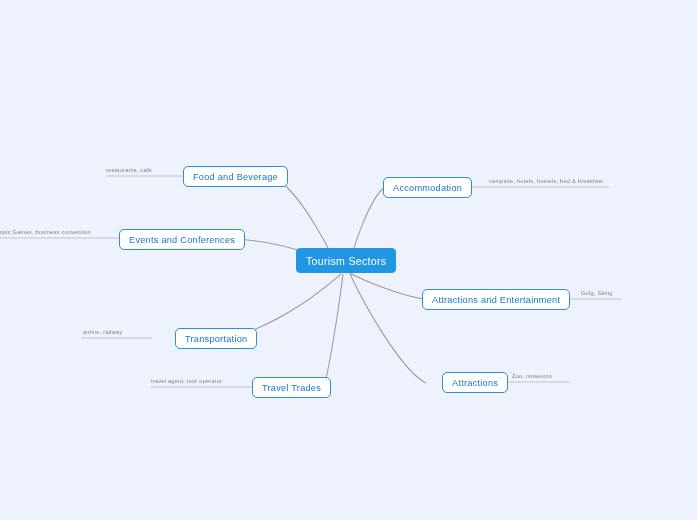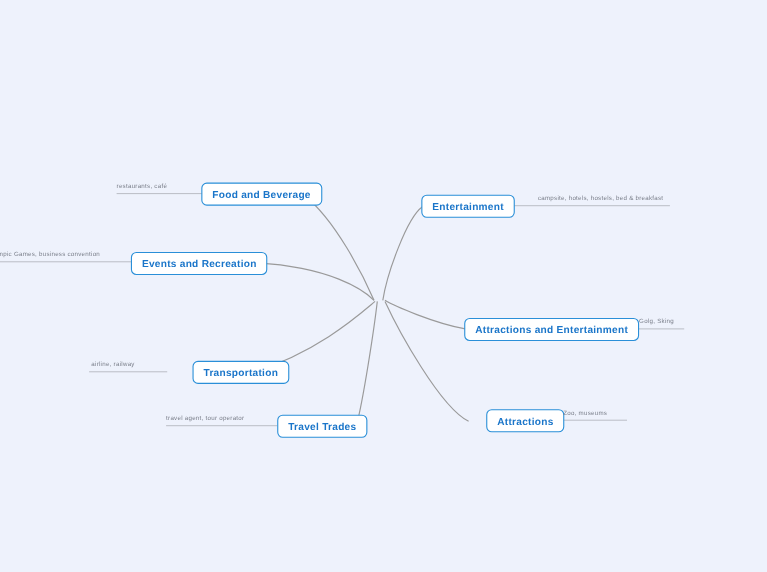--- a/index.html
+++ b/index.html
@@ -25,21 +25,21 @@
     width: 697px;
     height: 520px;
   }
   .node {
     position: absolute;
     box-sizing: border-box;
     background: #ffffff;
     border: 1.4px solid #2a8fd8;
     border-radius: 5px;
     color: #1a75c9;
-    font-weight: bold;
+    font-weight: normal;
     font-size: 9.2px;
     letter-spacing: 0.25px;
     display: flex;
     align-items: center;
     justify-content: center;
     white-space: nowrap;
     padding: 0 9px;
     height: 21px;
   }
   .node.root {
@@ -79,34 +79,35 @@
       <line x1="106" y1="176" x2="184" y2="176"></line>
       <line x1="0" y1="238" x2="120" y2="238"></line>
       <line x1="81" y1="338" x2="152" y2="338"></line>
       <line x1="151" y1="387" x2="252" y2="387"></line>
       <line x1="462" y1="187" x2="609" y2="187"></line>
       <line x1="557" y1="299" x2="622" y2="299"></line>
       <line x1="490" y1="382" x2="570" y2="382"></line>
     </g>
   </svg>
 
+  <div class="node root" style="left:296px; top:248px;">Tourism Sectors</div>
 
   <div class="node" style="left:183px; top:166px;">Food and Beverage</div>
   <div class="sublabel" style="left:106px; top:166px;">restaurants, café</div>
 
-  <div class="node" style="left:119px; top:229px;">Events and Recreation</div>
+  <div class="node" style="left:119px; top:229px;">Events and Conferences</div>
   <div class="sublabel" style="left:-2px; top:228px;">mpic Games, business convention</div>
 
   <div class="node" style="left:151px; top:328px;margin-left:24px;">Transportation</div>
   <div class="sublabel" style="left:83px; top:328px;">airline, railway</div>
 
   <div class="node" style="left:252px; top:377px;">Travel Trades</div>
   <div class="sublabel" style="left:151px; top:377px;">travel agent, tour operator</div>
 
-  <div class="node" style="left:383px; top:177px;">Entertainment</div>
+  <div class="node" style="left:383px; top:177px;">Accommodation</div>
   <div class="sublabel" style="left:489px; top:177px;">campsite, hotels, hostels, bed &amp; breakfast</div>
 
   <div class="node" style="left:422px; top:289px;">Attractions and Entertainment</div>
   <div class="sublabel" style="left:581px; top:289px;">Golg, Sking</div>
 
   <div class="node" style="left:425px; top:372px;margin-left:17px;">Attractions</div>
   <div class="sublabel" style="left:512px; top:372px;">Zoo, museums</div>
 
 </div>
 

